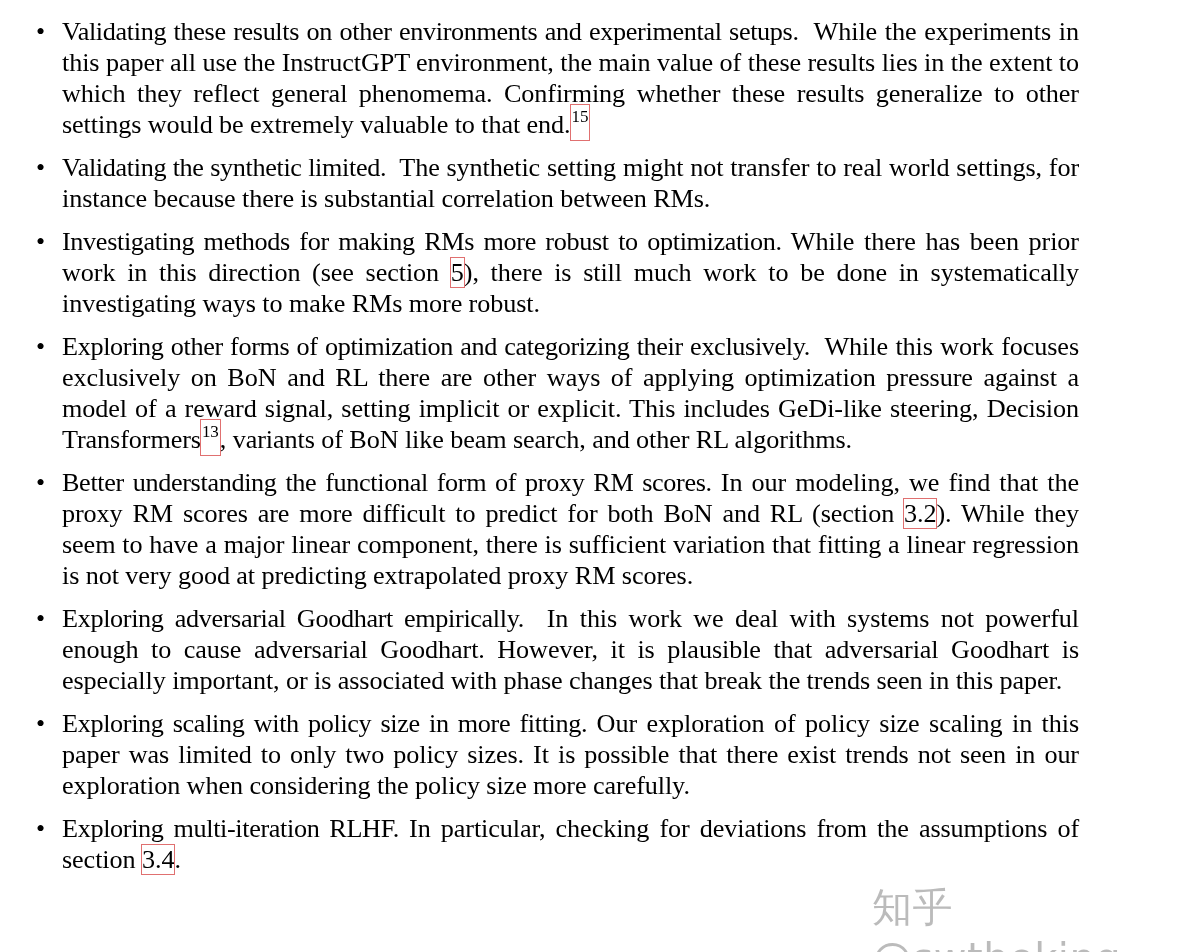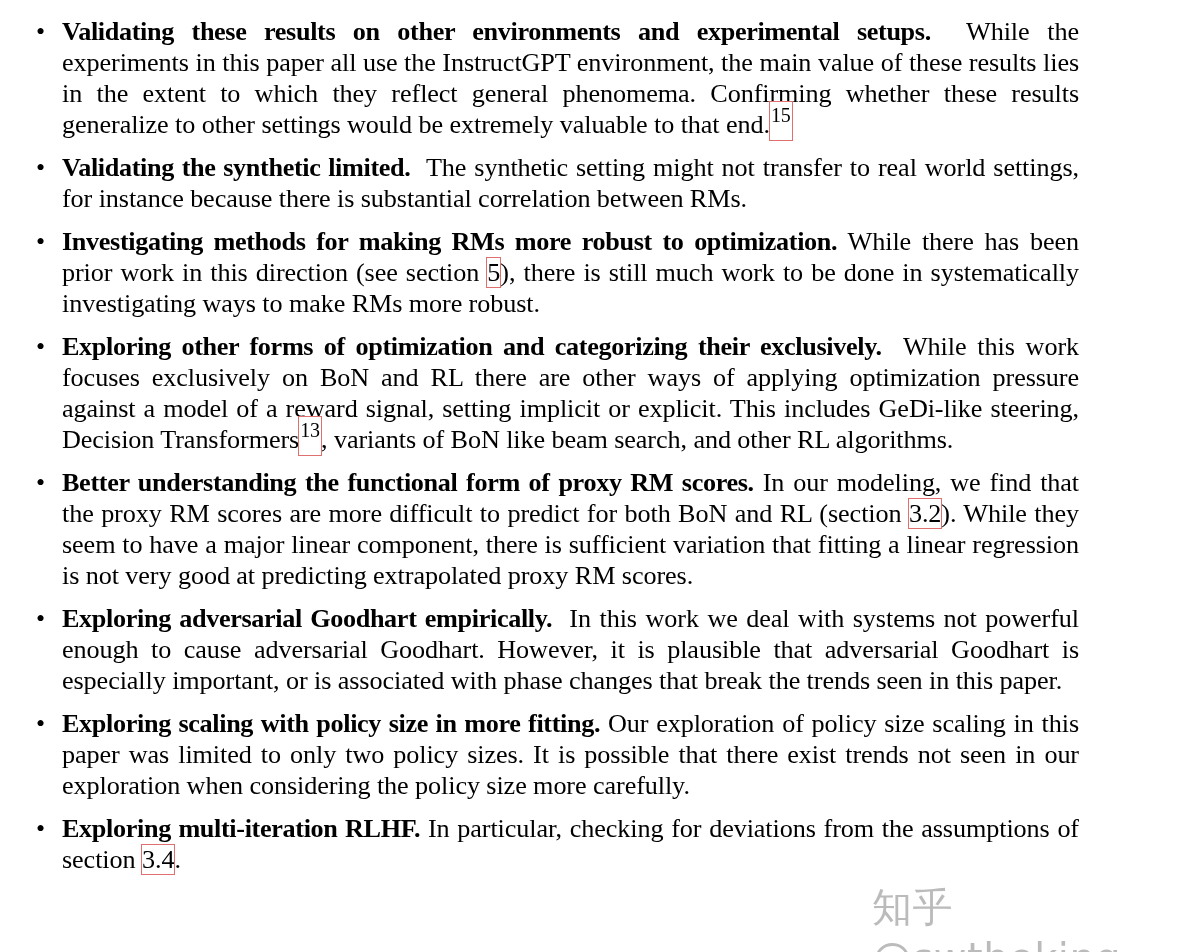--- a/index.html
+++ b/index.html
@@ -36,30 +36,30 @@
     margin-bottom: 12px;
     letter-spacing: -0.1px;
   }
   li.item .bullet {
     position: absolute;
     left: 36px;
     top: 0;
     font-size: 26px;
   }
   .lead {
-    font-weight: bold;
+    font-weight: normal;
     letter-spacing: -0.35px;
   }
   .ref {
     outline: 1px solid #e07070;
     outline-offset: 0px;
     cursor: pointer;
   }
   sup.fn {
-    font-size: 20px;
+    font-size: 17px;
     line-height: 0;
     vertical-align: 11px;
     outline: 1px solid #e07070;
     padding: 2px 1px 14px 1px;
     cursor: pointer;
   }
   .watermark {
     position: absolute;
     left: 872px;
     top: 880px;

